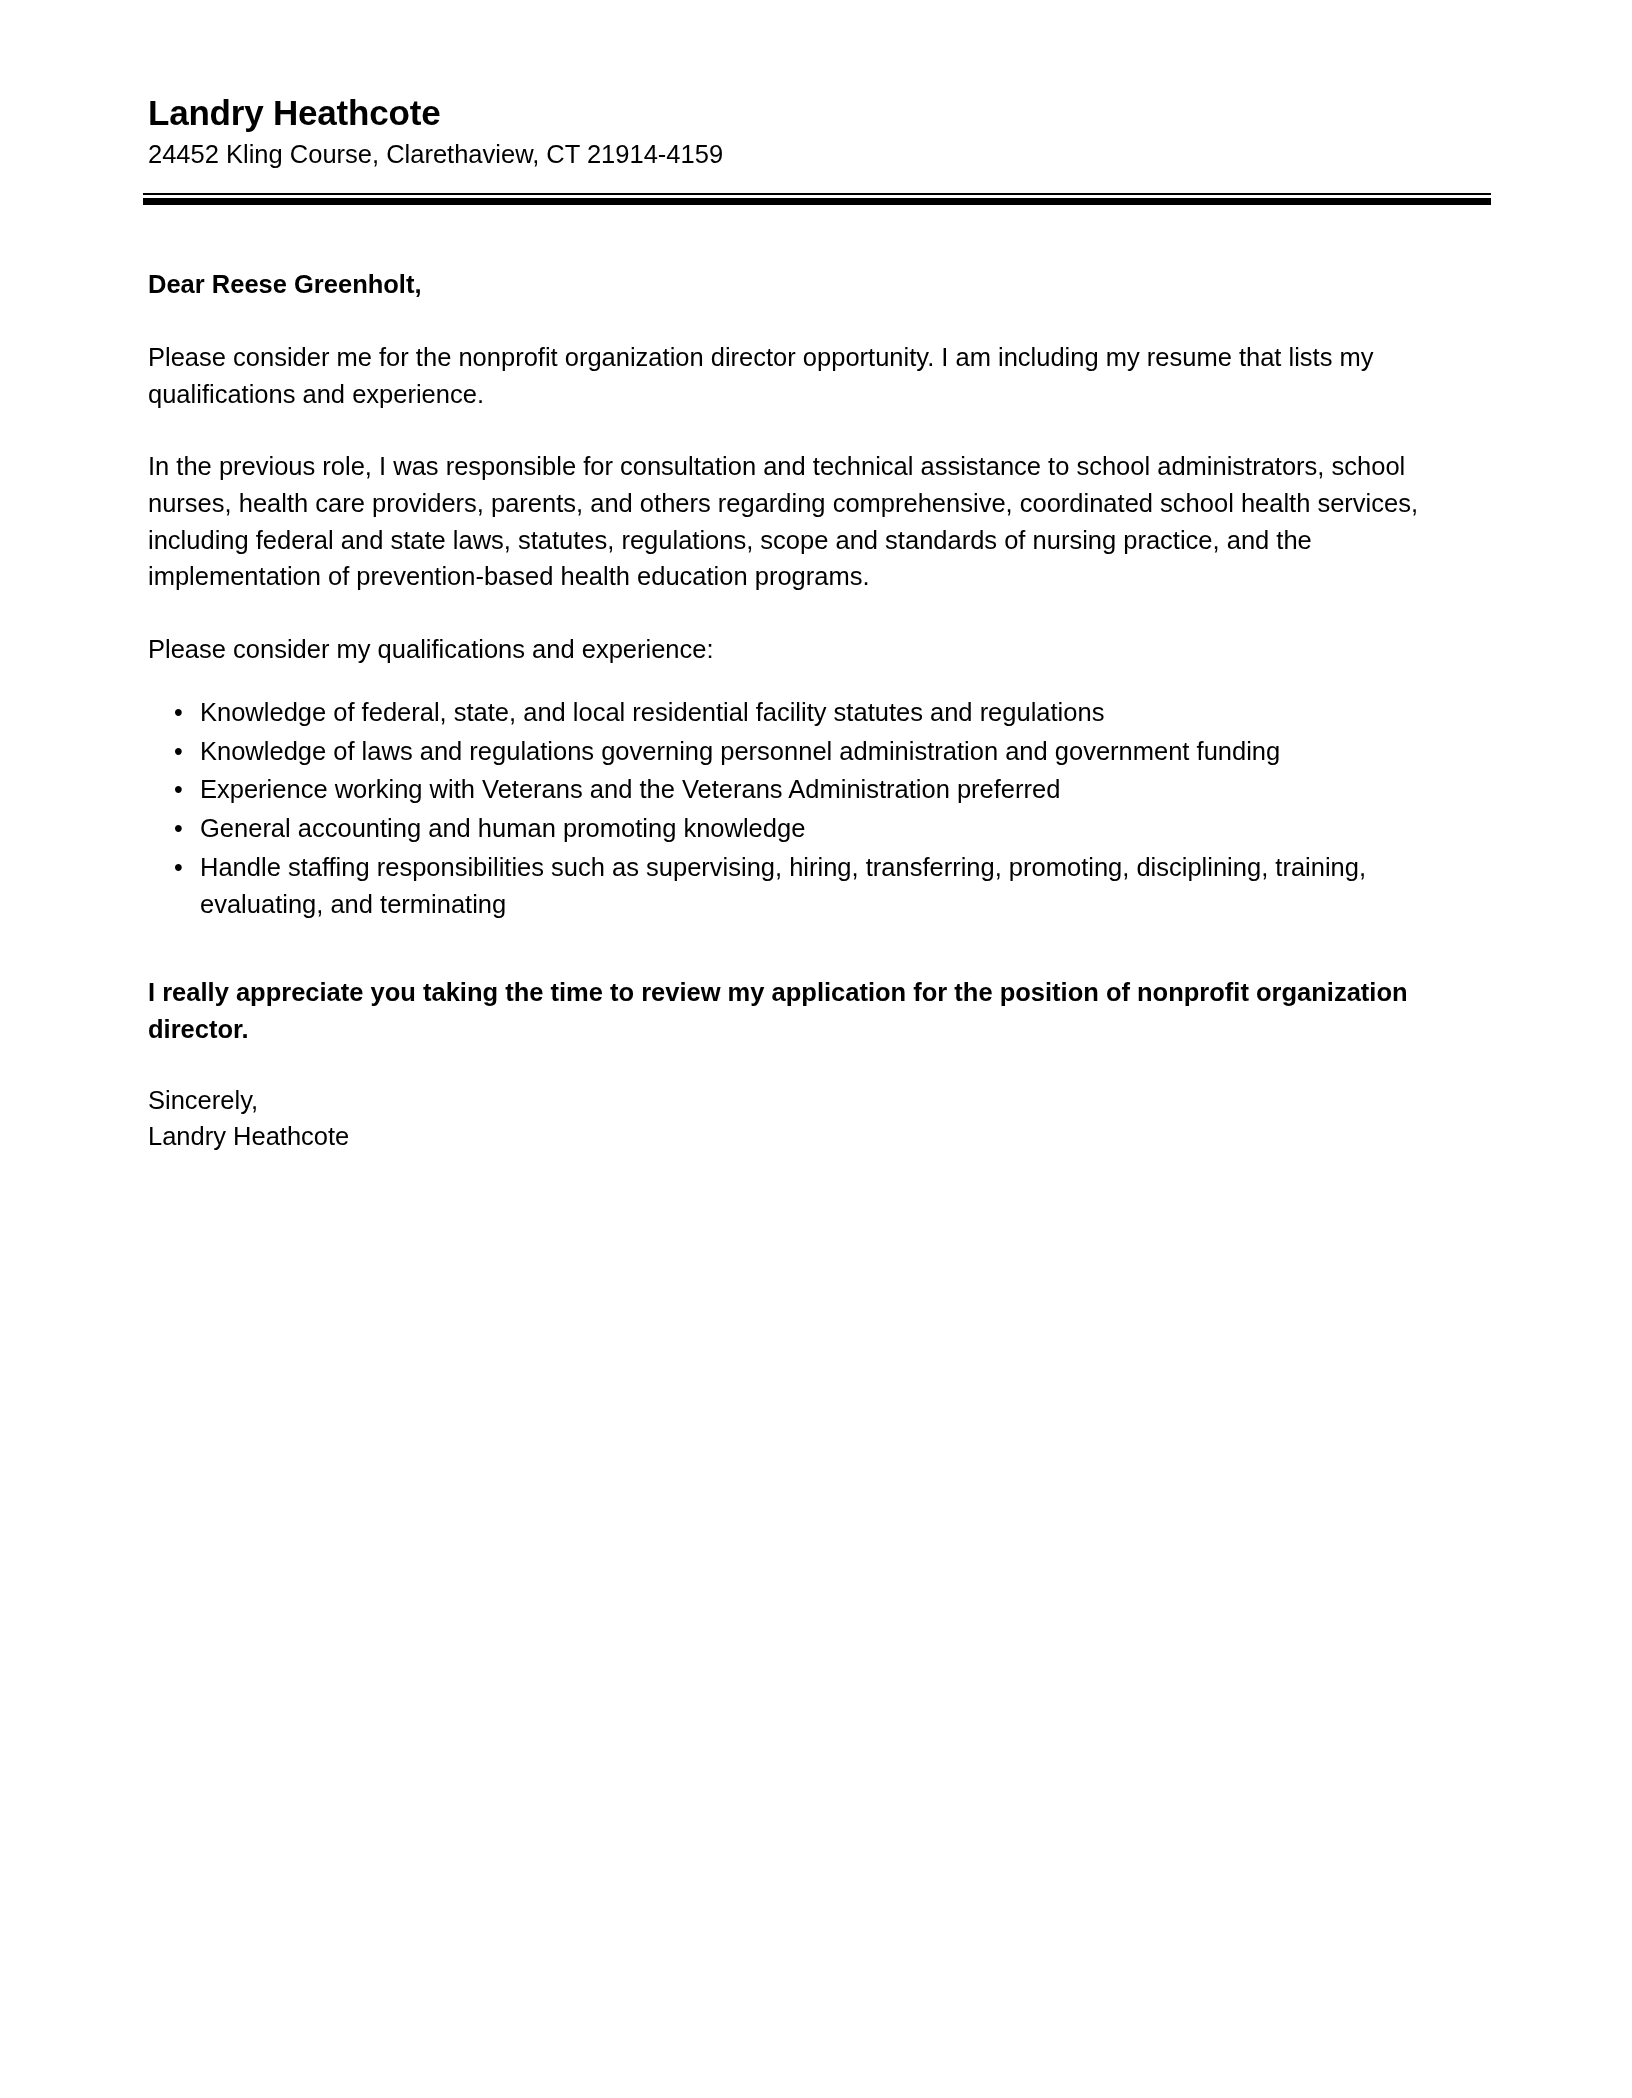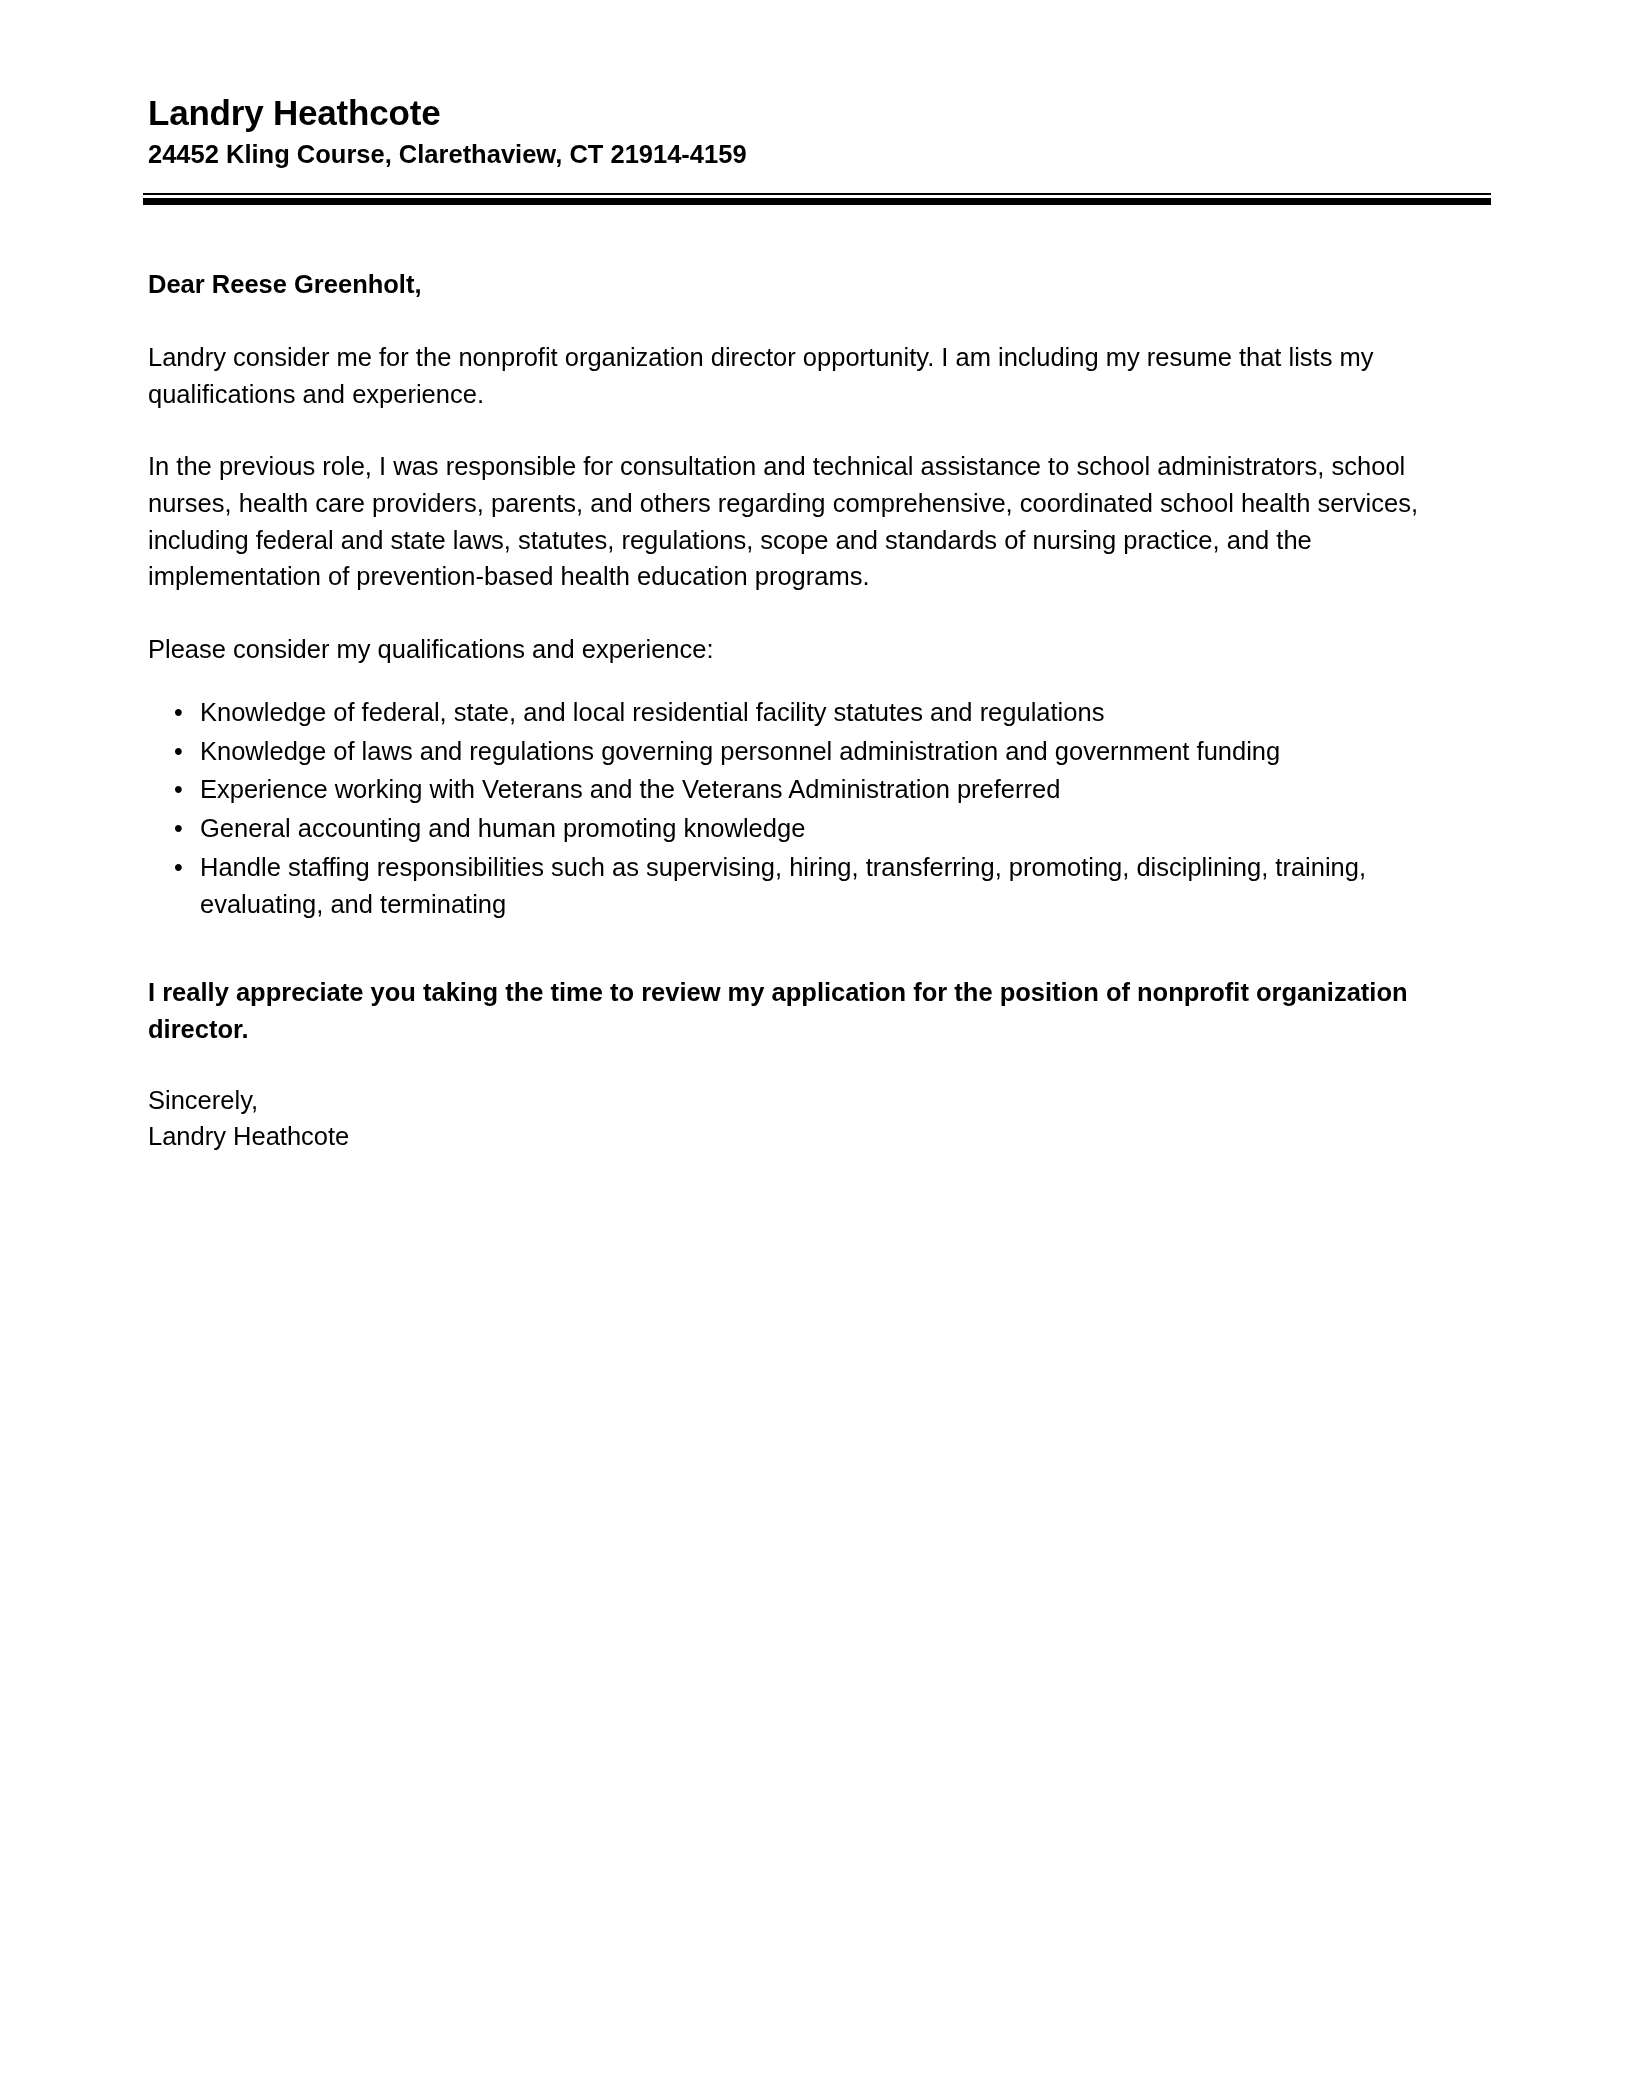--- a/index.html
+++ b/index.html
@@ -35,21 +35,21 @@
   .sender-name {
     font-size: 35px;
     font-weight: bold;
     letter-spacing: -0.2px;
     line-height: 1.18;
     margin: 0 0 6px 5px;
     color: #000;
   }
   .sender-address {
     font-size: 25.5px;
-    font-weight: bold;
+    font-weight: normal;
     line-height: 1.25;
     margin: 0 0 0 5px;
     color: #000;
   }
 
   
   .divider {
     margin-top: 22px;
     width: 1348px;
   }
@@ -135,21 +135,21 @@
     <div class="divider">
       <div class="rule-thin"></div>
       <div class="rule-gap"></div>
       <div class="rule-thick"></div>
     </div>
 
     <div class="letter-body">
 
       <p class="salutation">Dear Reese Greenholt,</p>
 
-      <p class="body-para">Landry consider me for the nonprofit organization director opportunity. I am including my resume that lists my qualifications and experience.</p>
+      <p class="body-para">Please consider me for the nonprofit organization director opportunity. I am including my resume that lists my qualifications and experience.</p>
 
       <p class="body-para">In the previous role, I was responsible for consultation and technical assistance to school administrators, school nurses, health care providers, parents, and others regarding comprehensive, coordinated school health services, including federal and state laws, statutes, regulations, scope and standards of nursing practice, and the implementation of prevention-based health education programs.</p>
 
       <p class="body-para tight">Please consider my qualifications and experience:</p>
 
       <ul class="qualifications-list">
         <li>
           <span class="bullet-marker">•</span>
           <span>Knowledge of federal, state, and local residential facility statutes and regulations</span>
         </li>

